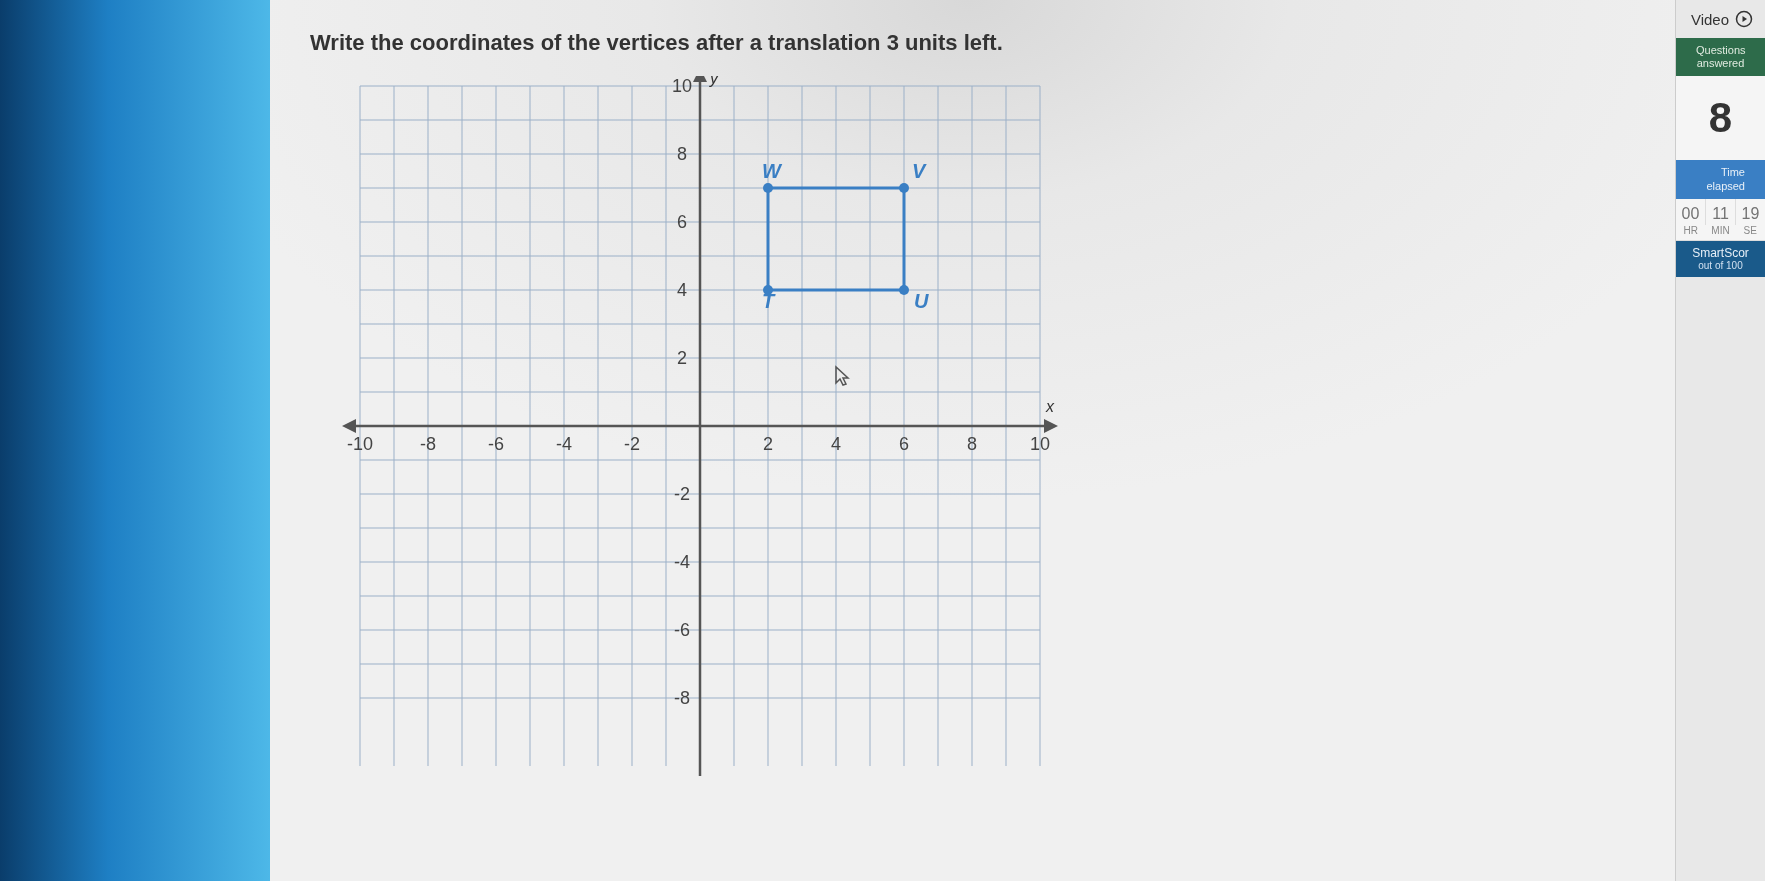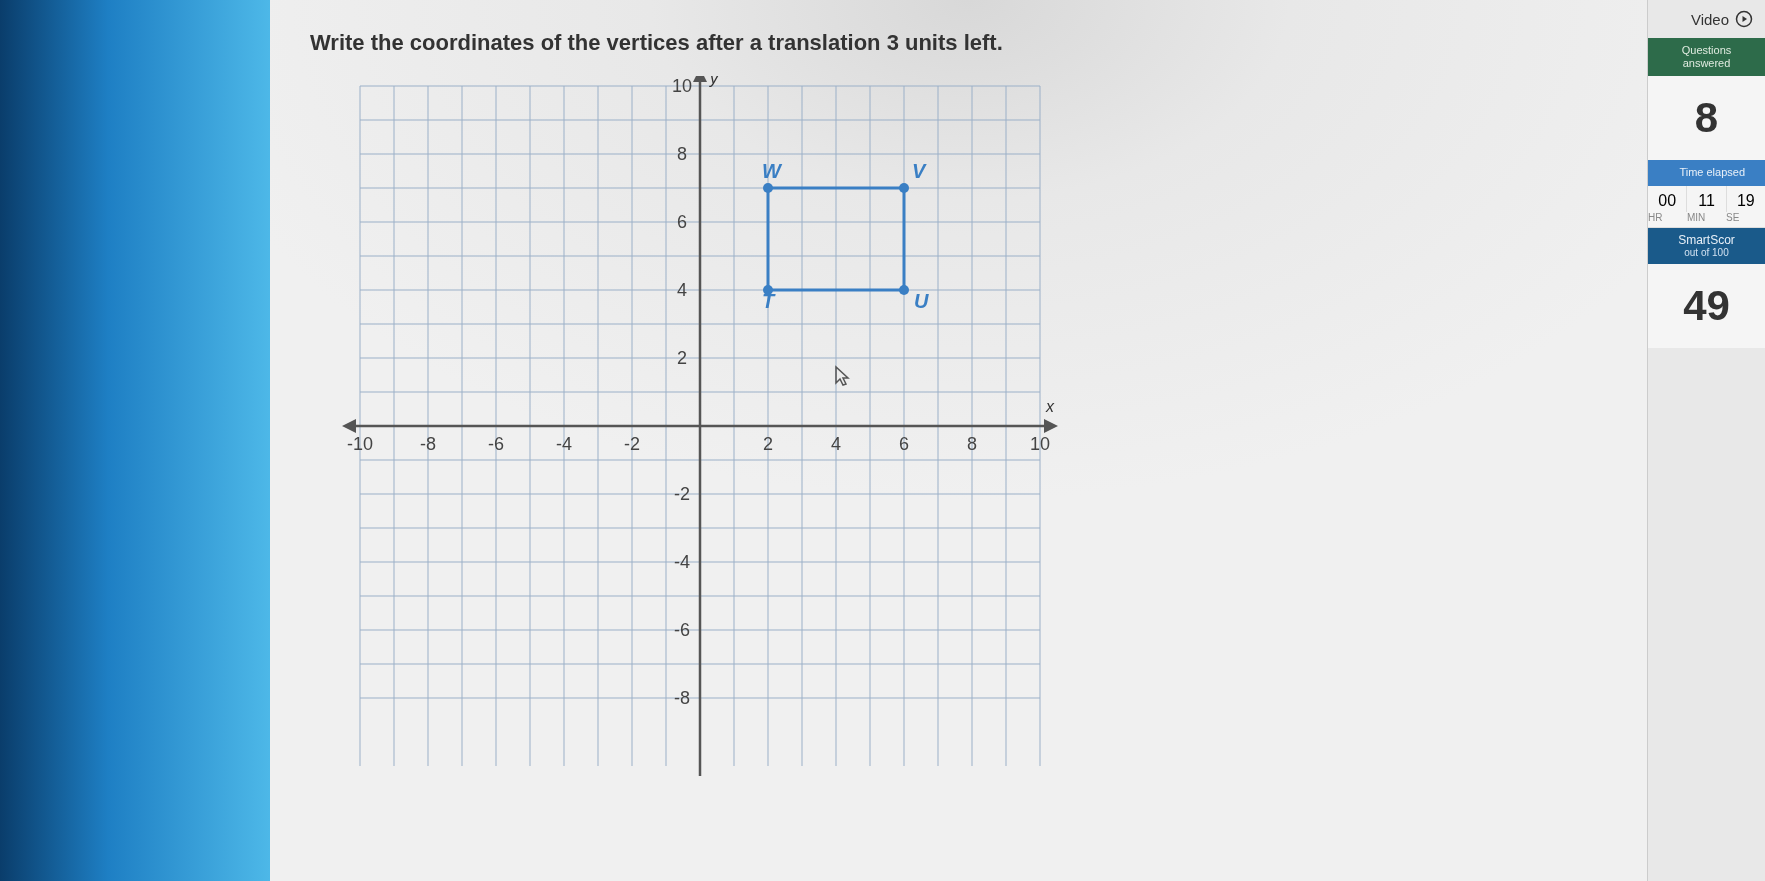--- a/index.html
+++ b/index.html
@@ -38,21 +38,21 @@
     .grid-line { stroke: #9bb0c8; stroke-width: 1; }
     .axis-line { stroke: #555; stroke-width: 2.5; }
     .axis-arrow { fill: #555; }
     .axis-label { font-size: 18px; fill: #444; font-family: Verdana, sans-serif; text-anchor: middle; }
     .axis-name { font-size: 16px; fill: #333; font-style: italic; }
     .shape-line { stroke: #3a7fc4; stroke-width: 3; fill: none; }
     .shape-point { fill: #3a7fc4; }
     .vertex-label { font-size: 20px; fill: #3a7fc4; font-weight: bold; font-style: italic; font-family: Verdana, sans-serif; }
     
     .right-panel {
-      width: 118px;
+      width: 90px;
       background: #e8e8e8;
       display: flex;
       flex-direction: column;
       border-left: 1px solid #ccc;
     }
     .video-link {
       display: flex;
       align-items: center;
       justify-content: flex-end;
       gap: 6px;
@@ -83,28 +83,28 @@
     }
     .time-row {
       display: flex;
       background: #f5f5f5;
     }
     .time-cell {
       flex: 1;
       text-align: center;
       padding: 6px 0 2px 0;
       font-size: 16px;
-      color: #000000;
+      color: #737373;
       border-right: 1px solid #ddd;
     }
     .time-cell:last-child { border-right: none; }
     .time-label-row { display: flex; background: #f5f5f5; border-bottom: 1px solid #ddd;}
     .time-label-cell {
       flex: 1;
-      text-align: left;
+      text-align: center;
       font-size: 10px;
       color: #888;
       padding: 0 0 4px 0;
     }
     .smartscore-sub { font-size: 10px; color: #d0e0f0; }
     .cursor-icon {
       position: absolute;
       left: 562px;
       top: 365px;
       width: 24px;
@@ -222,14 +222,13 @@
   </div>
   <div class="time-label-row">
     <div class="time-label-cell">HR</div>
     <div class="time-label-cell">MIN</div>
     <div class="time-label-cell">SE</div>
   </div>
   <div class="panel-header darkblue">
     <div>SmartScor</div>
     <div class="smartscore-sub">out of 100</div>
   </div>
-  <div class="big-number">49</div>
 </div>
 
 </body></html>

